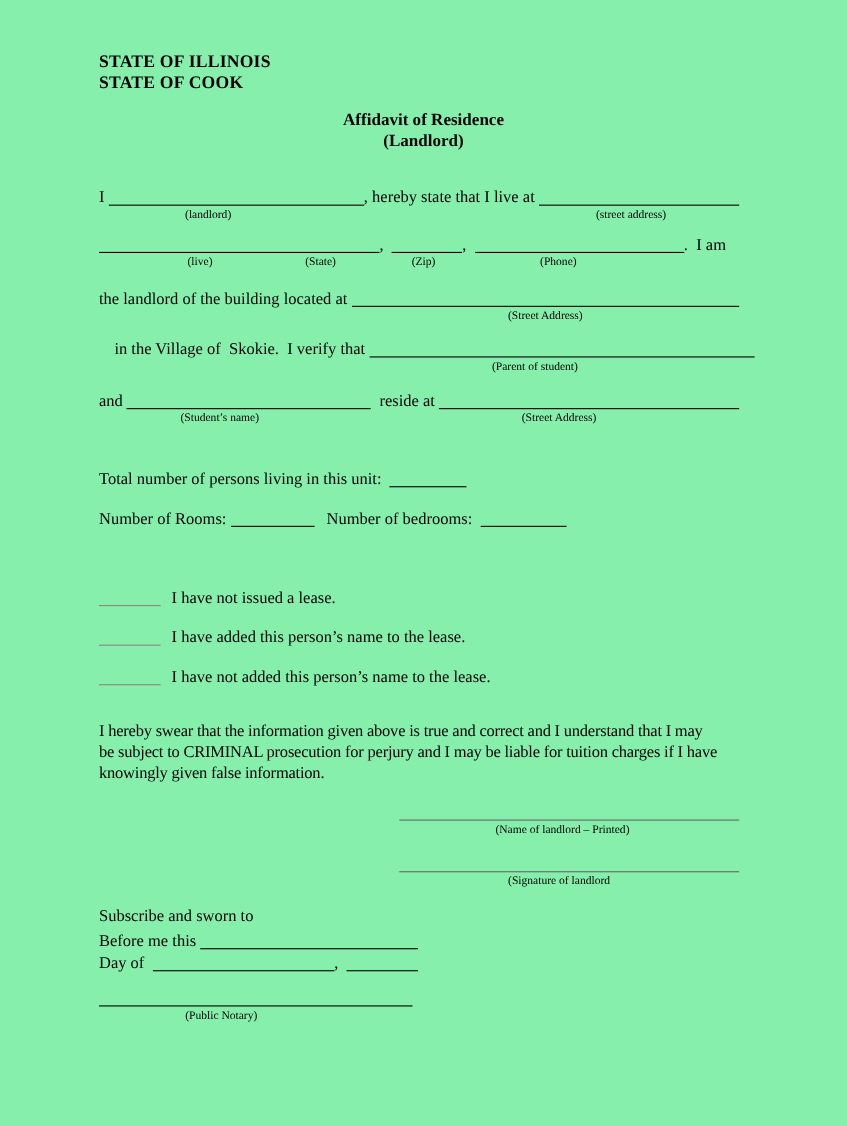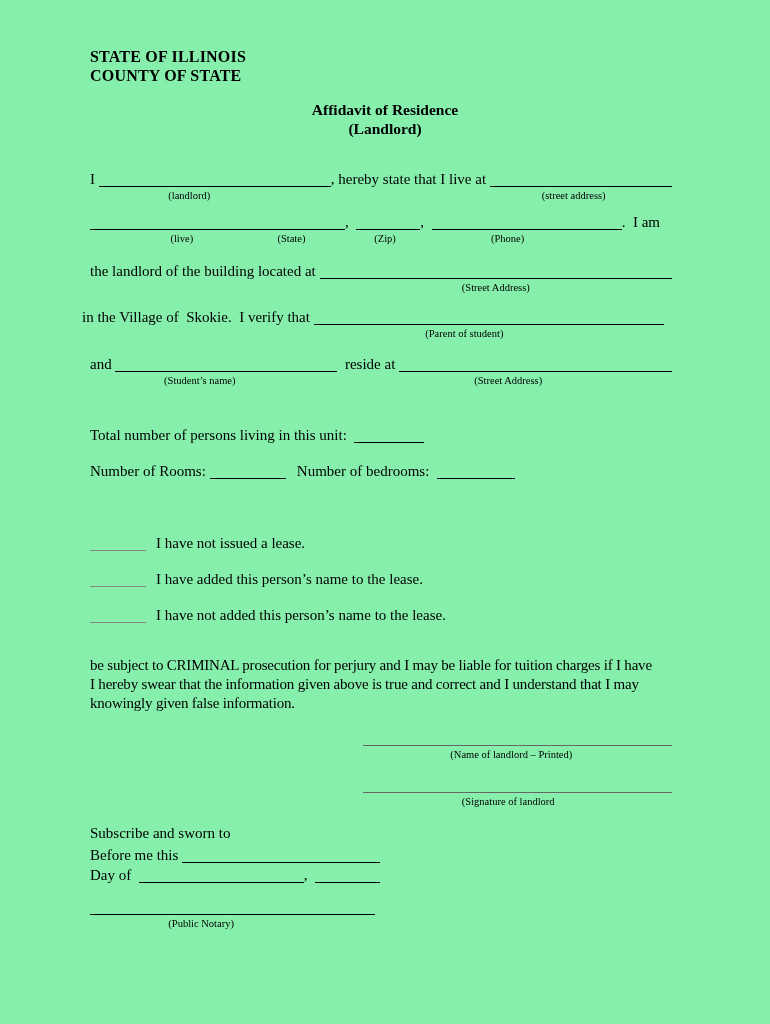--- a/index.html
+++ b/index.html
@@ -27,21 +27,21 @@
   .para{left:90px;width:600px;line-height:19px;letter-spacing:-0.2px;}
   .para div{white-space:pre;}
 </style>
 </head>
 <body>
 
 <div class="page">
 
   <div class="abs hdr">
     <div>STATE OF ILLINOIS</div>
-    <div>COUNTY OF STATE</div>
+    <div>STATE OF COOK</div>
   </div>
 
   <div class="abs title-block">
     <div>Affidavit of Residence</div>
     <div>(Landlord)</div>
   </div>
 
   <div class="row" style="top:168px;left:90px;width:582px;">
     <span class="seg">I </span>
     <span class="blank" style="width:232px;">
@@ -69,21 +69,21 @@
     <span class="seg">.  I am</span>
   </div>
 
   <div class="row" style="top:260px;left:90px;width:582px;">
     <span class="seg">the landlord of the building located at </span>
     <span class="blank fill">
       <span class="lbl" style="left:50%;">(Street Address)</span>
     </span>
   </div>
 
-  <div class="row" style="top:306px;left:82px;width:582px;">
+  <div class="row" style="top:306px;left:104px;width:582px;">
     <span class="seg">in the Village of  Skokie.  I verify that </span>
     <span class="blank fill">
       <span class="lbl" style="left:43%;">(Parent of student)</span>
     </span>
   </div>
 
   <div class="row" style="top:353px;left:90px;width:582px;">
     <span class="seg">and </span>
     <span class="blank" style="width:222px;">
       <span class="lbl" style="left:38%;">(Student’s  name)</span>
@@ -113,22 +113,22 @@
   <div class="row" style="top:568px;left:90px;width:582px;">
     <span class="blank gray" style="width:56px;"></span>
     <span class="seg" style="margin-left:10px;">I have added this person’s name to the lease.</span>
   </div>
   <div class="row" style="top:604px;left:90px;width:582px;">
     <span class="blank gray" style="width:56px;"></span>
     <span class="seg" style="margin-left:10px;">I have not added this person’s name to the lease.</span>
   </div>
 
   <div class="abs para" style="top:656px;">
+    <div>I hereby swear that the information given above is true and correct and I understand that I may</div>
     <div>be subject to CRIMINAL prosecution for perjury and I may be liable for tuition charges if I have</div>
-    <div>I hereby swear that the information given above is true and correct and I understand that I may</div>
     <div>knowingly given false information.</div>
   </div>
 
   <div class="row" style="top:727px;left:363px;width:309px;">
     <span class="blank fill sigline">
       <span class="lbl" style="left:48%;">(Name of landlord – Printed)</span>
     </span>
   </div>
   <div class="row" style="top:774px;left:363px;width:309px;">
     <span class="blank fill sigline">

